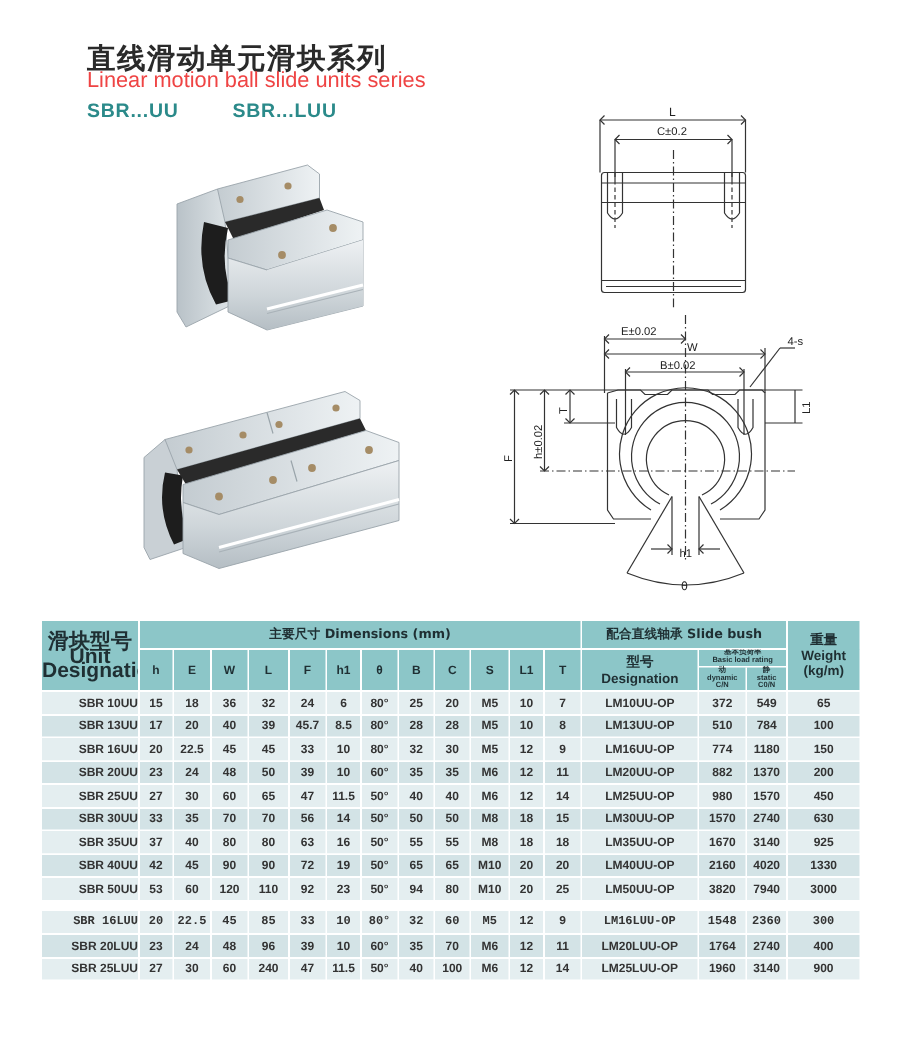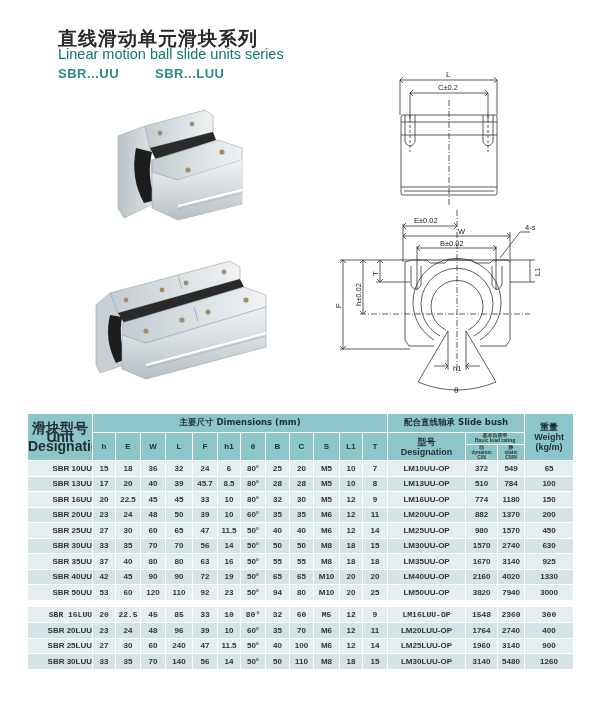--- a/index.html
+++ b/index.html
@@ -1,19 +1,19 @@
 <!DOCTYPE html>
 <html><head>
 <meta charset="utf-8">
 <style>
   html, body { margin:0; padding:0; }
   body { width:600px; height:704px; background:#ffffff; position:relative; overflow:hidden;
          font-family:"Liberation Sans", "DejaVu Sans", sans-serif; color:#222; }
   .title-cn { position:absolute; left:58px; top:26px; font-size:19px; font-weight:bold; color:#2a2a2a; letter-spacing:1px; font-family:"DejaVu Sans", sans-serif; }
-  .title-en { position:absolute; left:58px; top:46px; font-size:14.5px; color:#0f766e; font-family:"Liberation Sans", sans-serif; }
+  .title-en { position:absolute; left:58px; top:46px; font-size:14.5px; color:#ef4444; font-family:"Liberation Sans", sans-serif; }
   .series { position:absolute; top:66px; font-size:13px; font-weight:bold; color:#2b8a8a; font-family:"Liberation Sans", sans-serif; letter-spacing:0.5px; }
   .series.s1 { left:58px; } .series.s2 { left:155px; }
 
   .product { position:absolute; }
   .drawing { position:absolute; }
 
   table.spec { position:absolute; left:27px; border-collapse:collapse; table-layout:fixed;
                font-family:"Liberation Sans", sans-serif; font-size:8px; font-weight:bold; color:#333; }
   table.spec td, table.spec th { text-align:center; padding:0; overflow:hidden; white-space:nowrap; }
   table.spec th { background:#8cc6c8; color:#1f2f33; font-weight:bold; border:1px solid #ffffff; }
@@ -521,33 +521,14 @@
         <td>40</td>
         <td>100</td>
         <td>M6</td>
         <td>12</td>
         <td>14</td>
         <td>LM25LUU-OP</td>
         <td>1960</td>
         <td>3140</td>
         <td>900</td>
       </tr>
-      <tr class="even" style="height: 15.5px;">
-        <td class="des">SBR 30LUU</td>
-        <td>33</td>
-        <td>35</td>
-        <td>70</td>
-        <td>140</td>
-        <td>56</td>
-        <td>14</td>
-        <td>50°</td>
-        <td>50</td>
-        <td>110</td>
-        <td>M8</td>
-        <td>18</td>
-        <td>15</td>
-        <td>LM30LUU-OP</td>
-        <td>3140</td>
-        <td>5480</td>
-        <td>1260</td>
-      </tr>
     </tbody>
 </table>
 
 </body></html>

